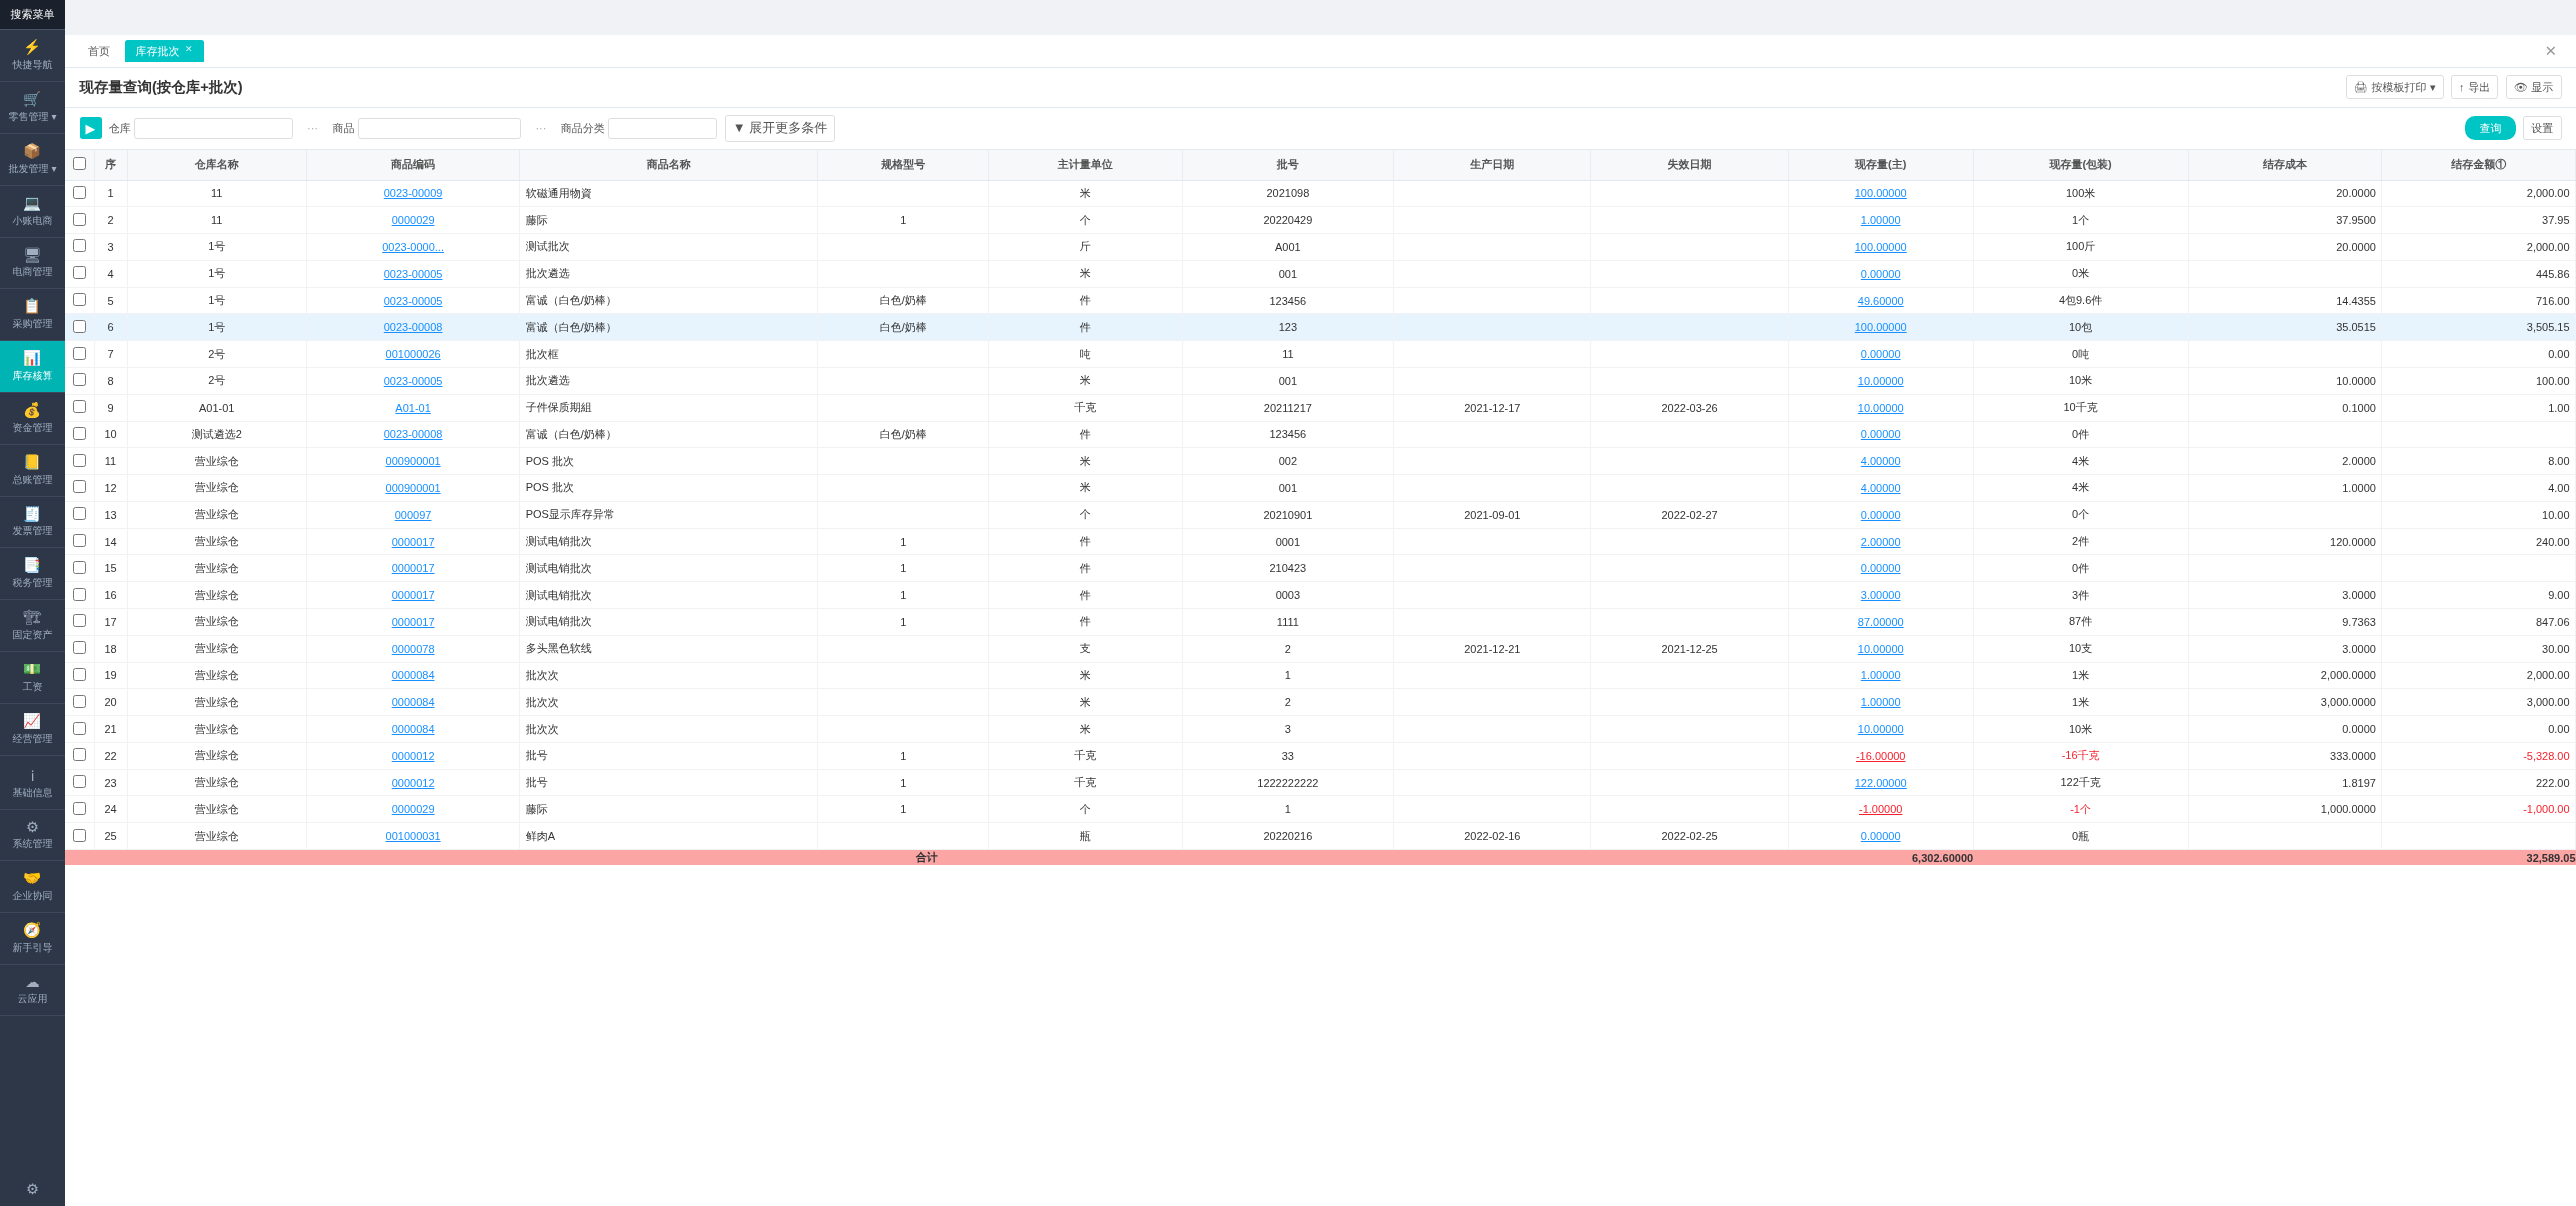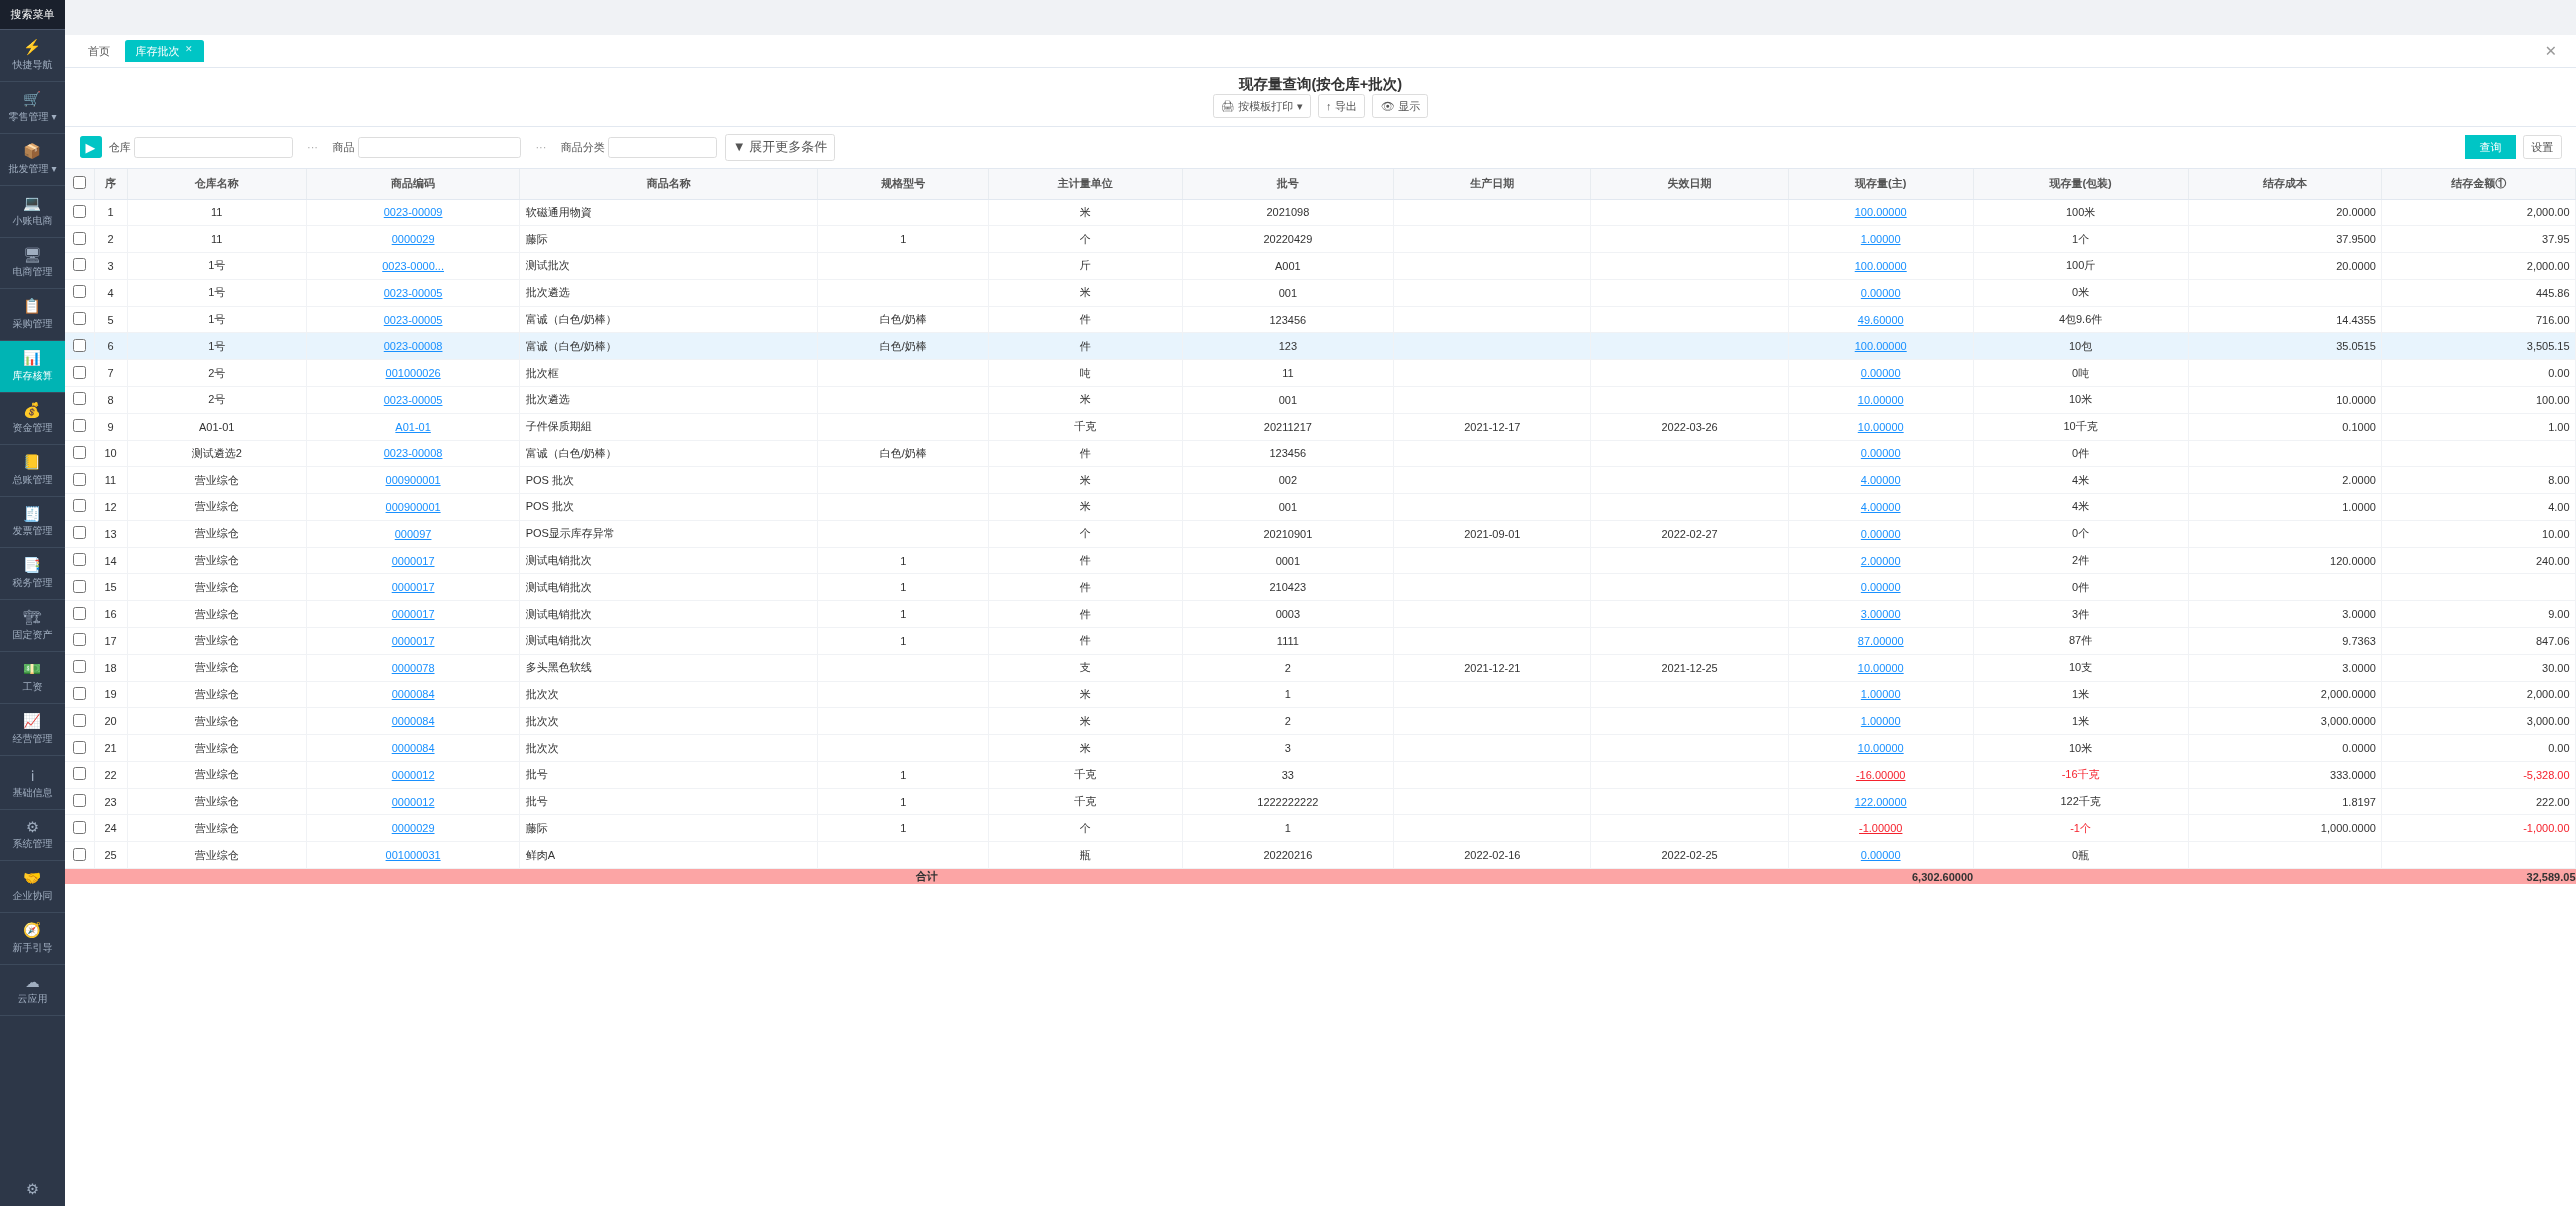--- a/index.html
+++ b/index.html
@@ -96,21 +96,20 @@
 
     
     .page-header {
       background: #fff;
       padding: 7.2px 14.5px;
       display: flex;
       align-items: center;
       justify-content: space-between;
       border-bottom: 0.9px solid #e2e8f0;
       flex-shrink: 0;
-      flex-direction: column;
     }
     .page-title {
       font-size: 14.5px;
       font-weight: bold;
       color: #333;
     }
     .page-actions {
       display: flex;
       gap: 7.2px;
       align-items: center;
@@ -125,21 +124,21 @@
       padding: 3.6px 7.2px;
       border: 0.9px solid #ddd;
       border-radius: 2.7px;
       background: #fff;
     }
     .btn-primary {
       background: #00c5c5;
       color: #fff;
       border: none;
       padding: 4.5px 14.5px;
-      border-radius: 0;
+      border-radius: 10px;
       font-size: 11px;
       cursor: pointer;
     }
 
     
     .filter-area {
       background: #fff;
       padding: 7.2px 14.5px;
       border-bottom: 0.9px solid #e2e8f0;
       flex-shrink: 0;

